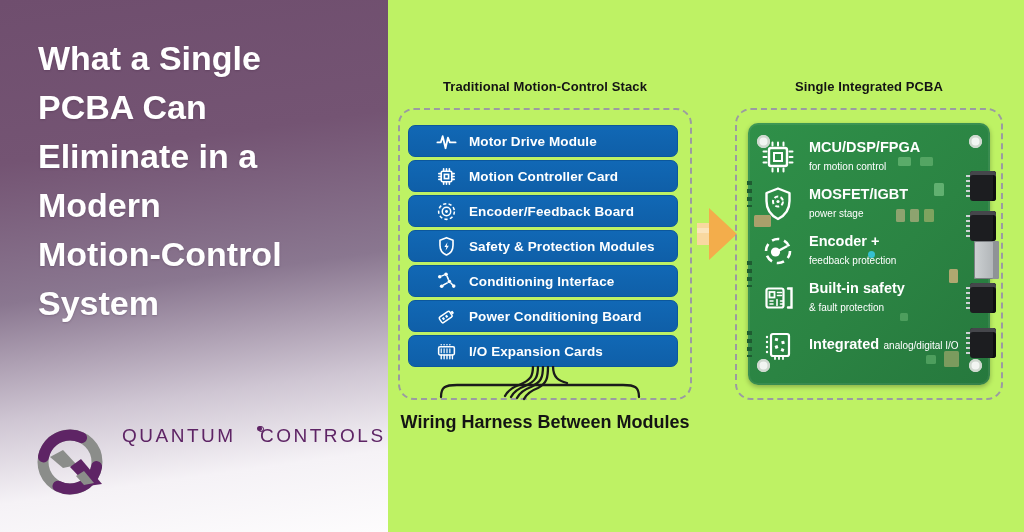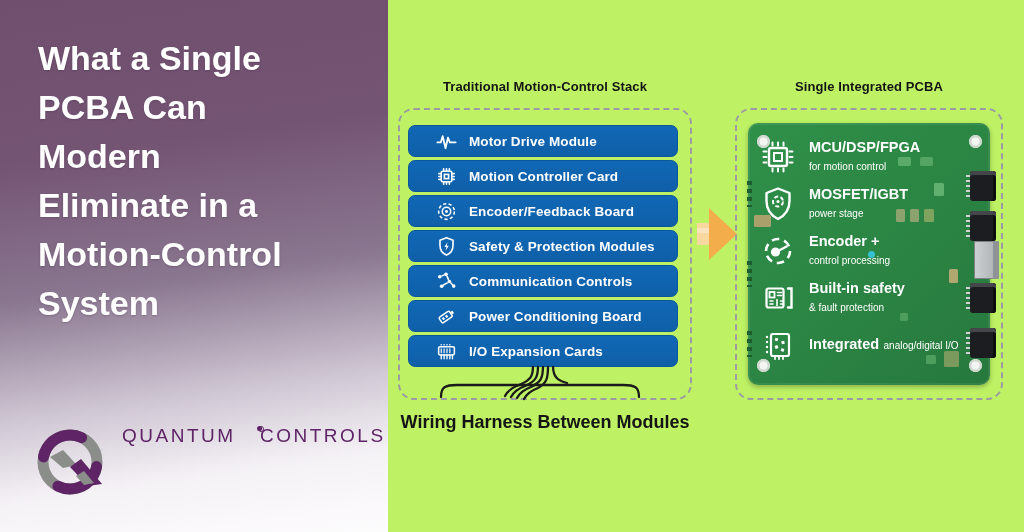--- a/index.html
+++ b/index.html
@@ -104,22 +104,22 @@
 </style>
 </head>
 <body>
 
 <div id="canvas">
 
   <div class="left-panel">
     <div class="main-title">
       <span class="txtline">What a Single</span>
       <span class="txtline">PCBA Can</span>
+      <span class="txtline">Eliminate in a</span>
       <span class="txtline">Modern</span>
-      <span class="txtline">Eliminate in a</span>
       <span class="txtline">Motion-Control</span>
       <span class="txtline">System</span>
     </div>
 
     <div class="logo-row">
       <span class="logo-mark">
         <svg width="78" height="78" viewBox="0 0 78 78">
           <circle cx="38" cy="38" r="27" fill="none" stroke="#8b8d8a" stroke-width="11"></circle>
           <circle cx="38" cy="38" r="27" fill="none" stroke="#5e2465" stroke-width="11" stroke-dasharray="50 35" stroke-dashoffset="10" transform="rotate(-150 38 38)" stroke-linecap="round"></circle>
           <polygon points="18,33 31,26 45,41 31,44" fill="#8b8d8a"></polygon>
@@ -186,21 +186,21 @@
       <span class="micon">
         <svg viewBox="0 0 24 24" width="23" height="23" fill="none" stroke="#fff" stroke-width="1.6">
           <circle cx="5" cy="7" r="1.9" fill="#fff" stroke="none"></circle>
           <circle cx="11.5" cy="4.5" r="1.9" fill="#fff" stroke="none"></circle>
           <circle cx="7" cy="17" r="1.9" fill="#fff" stroke="none"></circle>
           <circle cx="15" cy="12" r="1.9" fill="#fff" stroke="none"></circle>
           <circle cx="19.5" cy="16.8" r="1.9" fill="#fff" stroke="none"></circle>
           <path d="M6.6 6.4 L9.9 5.1 M12.4 6.1 L14.2 10.3 M8.3 15.9 L13.3 13.1 M16.3 13.3 L18.5 15.6"></path>
         </svg>
       </span>
-      <span class="mlabel">Communication Controls</span>
+      <span class="mlabel">Conditioning Interface</span>
     </div>
 
     <div class="module">
       <span class="micon">
         <svg viewBox="0 0 24 24" width="23" height="23" fill="none" stroke="#fff" stroke-width="1.6">
           <g transform="rotate(-35 12 12)">
             <rect x="4.5" y="8.5" width="13" height="7" rx="1.6"></rect>
             <rect x="18.2" y="10.4" width="2.4" height="3.2" rx="0.8" fill="#fff" stroke="none"></rect>
             <rect x="7" y="10.7" width="2.3" height="2.6" fill="#fff" stroke="none"></rect>
             <rect x="11" y="10.7" width="2.3" height="2.6" fill="#fff" stroke="none"></rect>
@@ -310,21 +310,21 @@
       <div class="feature">
         <span class="ficon">
           <svg viewBox="0 0 40 40" width="40" height="40" fill="none" stroke="#fff" stroke-width="2.6">
             <circle cx="20" cy="20" r="12" stroke-dasharray="7.5 5"></circle>
             <circle cx="17.5" cy="21" r="4.6" fill="#fff" stroke="none"></circle>
             <path d="M21 19.5 L28.5 15.5" stroke-width="2.4" stroke-linecap="round"></path>
           </svg>
         </span>
         <span class="ftext">
           <span class="l1">Encoder +</span>
-          <span class="l2">control processing</span>
+          <span class="l2">feedback protection</span>
         </span>
       </div>
 
       <div class="feature">
         <span class="ficon">
           <svg viewBox="0 0 40 40" width="40" height="40" fill="none" stroke="#fff" stroke-width="2.2" stroke-linecap="round">
             <rect x="8.5" y="10.5" width="17" height="19" rx="2"></rect>
             <rect x="11.5" y="14" width="5" height="5.5" stroke-width="1.8"></rect>
             <path d="M19.5 14.5h4 M19.5 17.5h4 M12 23h3 M12 26h3 M19 21.5v6 M22.5 23h2.5 M22.5 26h2.5" stroke-width="1.6"></path>
             <path d="M30 10.5h3.5v19H30" stroke-width="2.4"></path>

